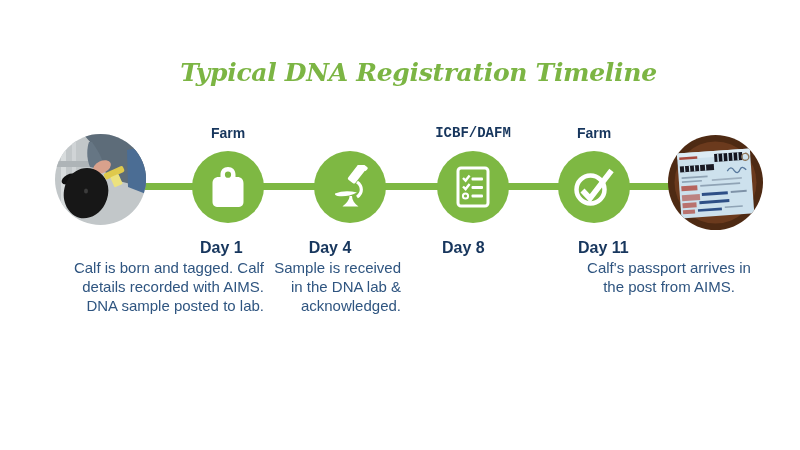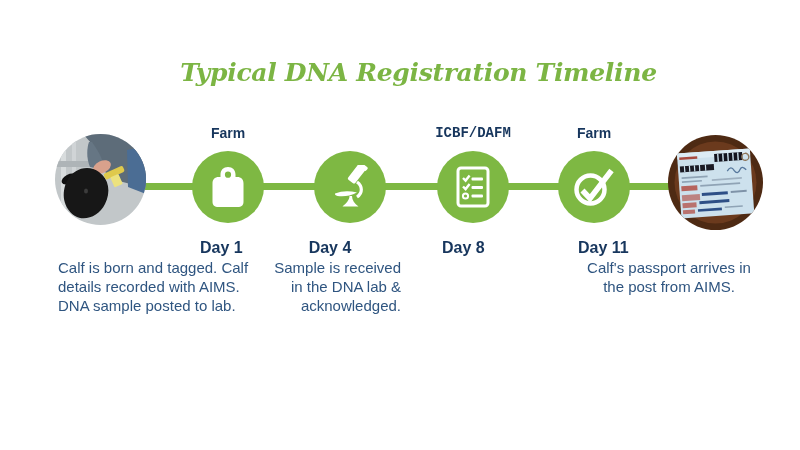--- a/index.html
+++ b/index.html
@@ -36,21 +36,21 @@
     color:var(--label-navy,#1E3A60);
   }
   .day0{left:200px;width:70px;text-align:left;}
   .day1{left:295px;width:70px;text-align:center;}
   .day2{left:442px;width:70px;text-align:left;}
   .day3{left:578px;text-align:center;}
   .desc{
     position:absolute;top:258px;font-size:15px;line-height:19px;
     color:var(--body-navy,#2F5580);
   }
-  .p0{left:58px;width:206px;text-align:left;}
+  .p0{left:58px;width:206px;text-align:right;}
   .p1{left:261px;width:140px;text-align:right;}
   .p2{left:423px;width:148px;text-align:center;}
   .p3{left:578px;width:182px;text-align:center;}
 </style>
 </head>
 <body>
 
 <div class="canvas">
 
   <h1 class="title">Typical DNA Registration Timeline</h1>

